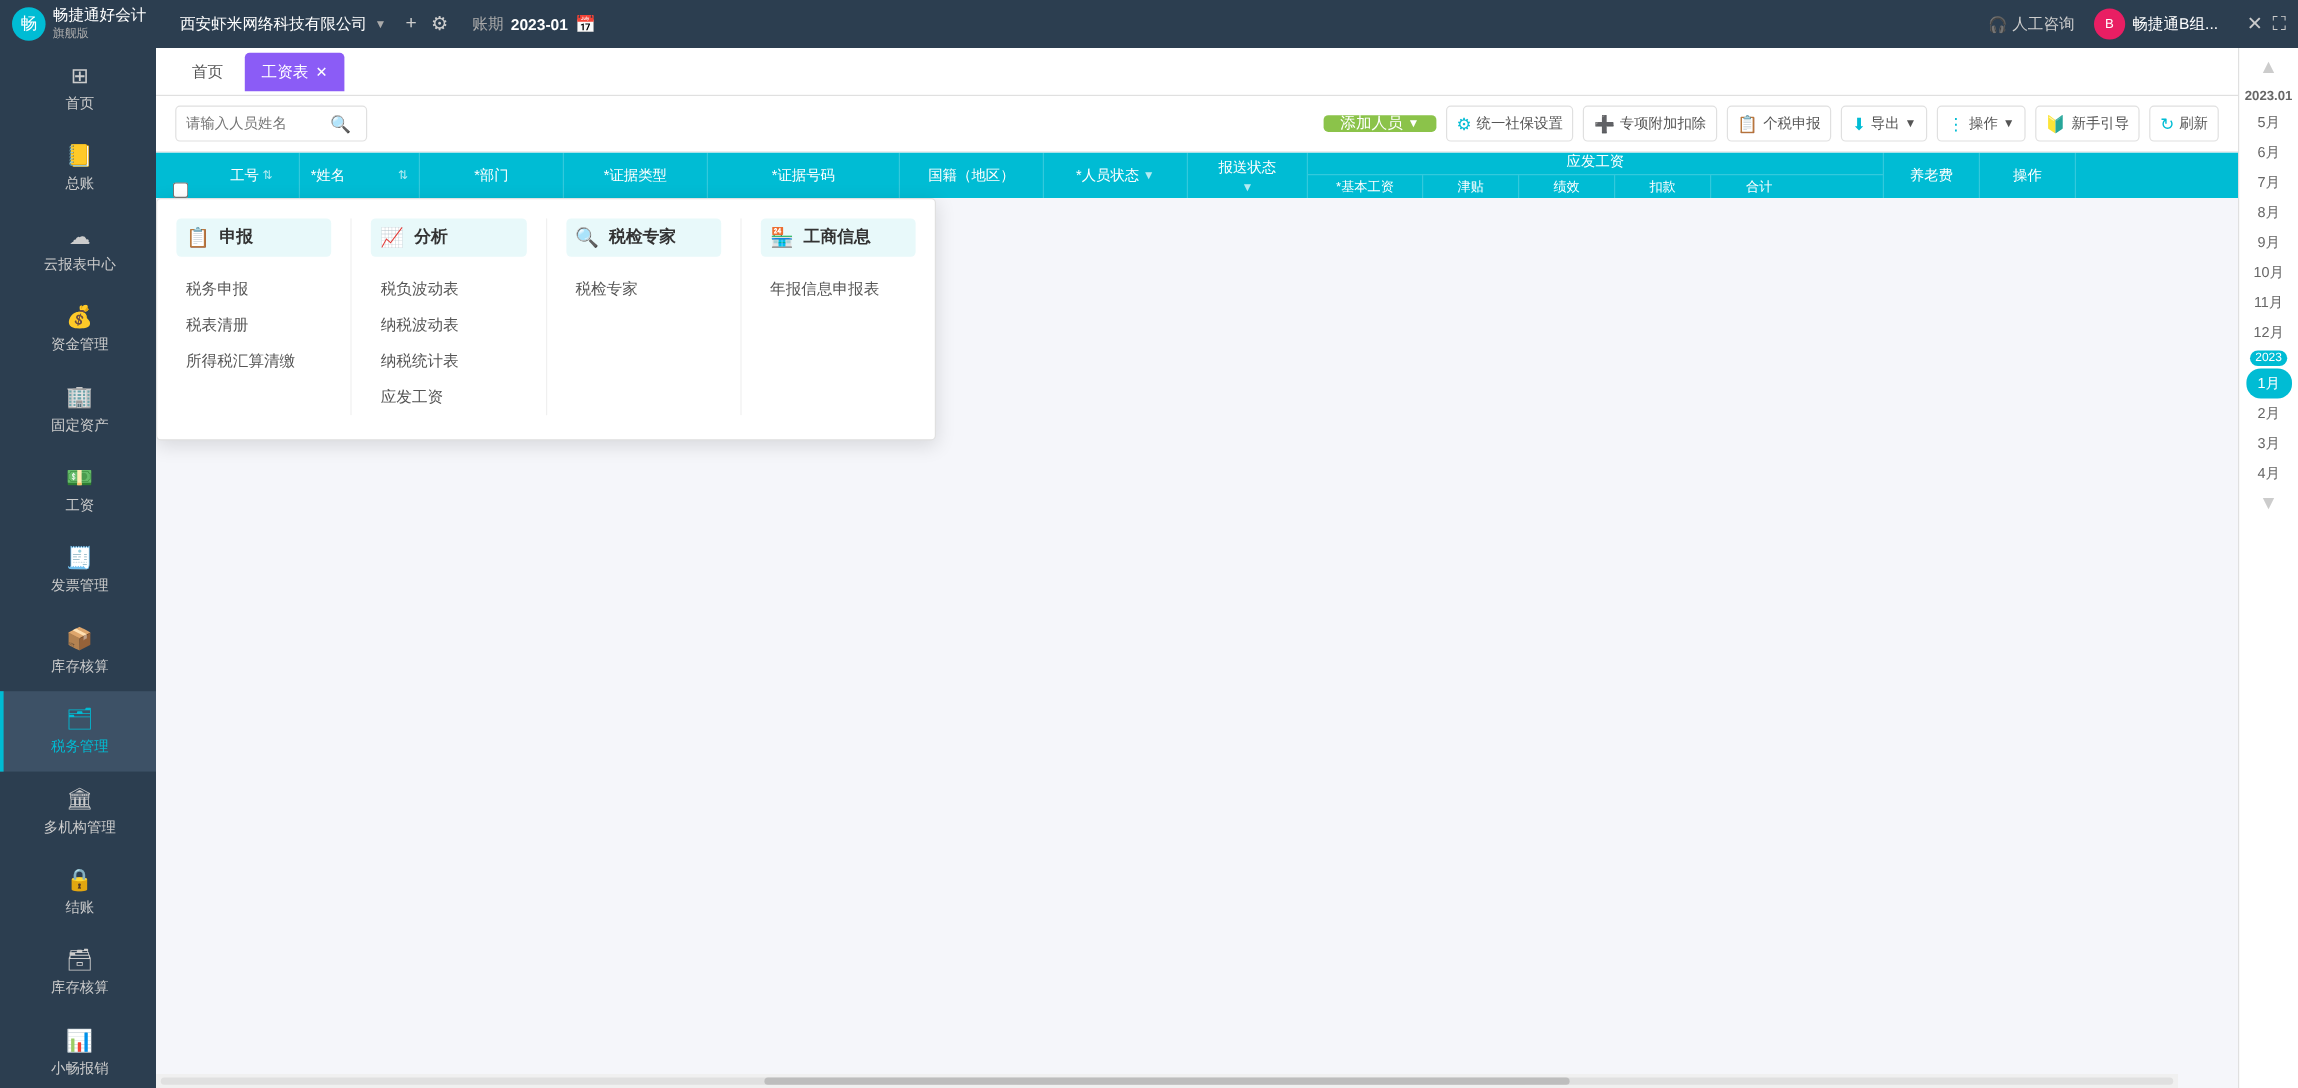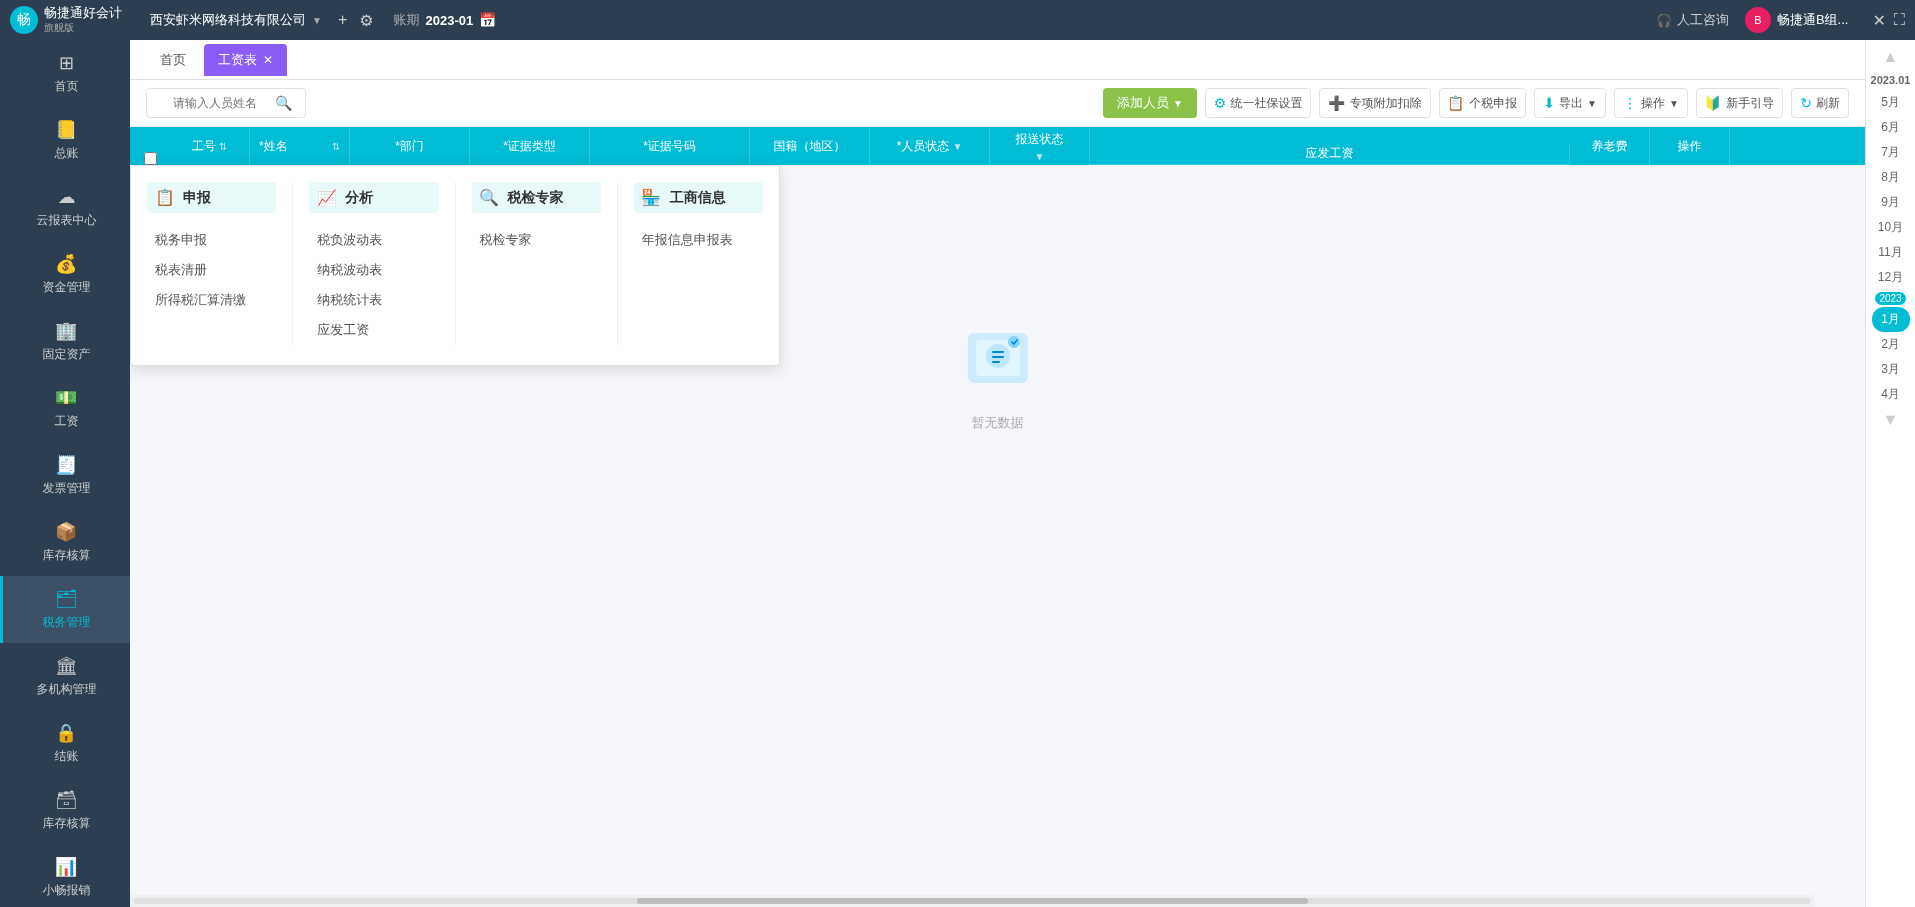--- a/index.html
+++ b/index.html
@@ -74,27 +74,27 @@
     
     .toolbar {
       display: flex; align-items: center; padding: 8px 16px; background: #fff;
       border-bottom: 1px solid #e8e8e8; gap: 8px; flex-wrap: nowrap;
     }
     .search-input-wrap {
       display: flex; align-items: center; border: 1px solid #e0e0e0; border-radius: 4px;
       padding: 0 8px; height: 30px; background: #fff; min-width: 160px;
     }
     .search-input-wrap input {
-      border: none; outline: none; font-size: 12px; color: #999; background: transparent; width: 120px; text-align: center;
+      border: none; outline: none; font-size: 12px; color: #999; background: transparent; width: 120px;
     }
     .search-icon { color: #999; font-size: 14px; cursor: pointer; }
 
     .add-btn {
       background: #8bc34a; color: #fff; border: none; border-radius: 4px;
-      padding: 0 14px; height: 30px; cursor: pointer; font-size: 13px; display: flex; align-items: center; gap: 4px;
+      padding: 0 14px; height: 14px; cursor: pointer; font-size: 13px; display: flex; align-items: center; gap: 4px;
       margin-left: auto;
     }
     .add-btn .arrow { font-size: 10px; }
 
     .toolbar-btn {
       display: flex; align-items: center; gap: 4px; font-size: 12px; color: #555;
       cursor: pointer; padding: 0 8px; height: 30px; border: 1px solid #e0e0e0;
       border-radius: 4px; background: #fff; white-space: nowrap;
     }
     .toolbar-btn .btn-icon { font-size: 14px; color: #00bcd4; }
@@ -376,20 +376,27 @@
           <span>*人员状态</span>
           <span class="filter-icon">▼</span>
         </div>
         <div class="th-cell report-status">
           <span>报送状态</span>
           <span class="filter-icon">▼</span>
         </div>
 
         <div style="display:flex; flex-direction:column; width:480px; flex-shrink:0; border-right: 1px solid rgba(255,255,255,0.2);">
           <div style="text-align:center; font-size:12px; padding:2px 0; border-bottom:1px solid rgba(255,255,255,0.2);">应发工资</div>
+          <div style="display:flex;">
+            <div class="th-sub" style="width:96px;">*基本工资</div>
+            <div class="th-sub" style="width:80px;">津贴</div>
+            <div class="th-sub" style="width:80px;">绩效</div>
+            <div class="th-sub" style="width:80px;">扣款</div>
+            <div class="th-sub" style="width:80px; border-right:none;">合计</div>
+          </div>
         </div>
         <div class="th-cell" style="width:80px; flex-shrink:0;">养老费</div>
         <div class="th-cell op">操作</div>
       </div>
 
       <div class="dropdown-popup">
 
         <div class="dp-section">
           <div class="dp-section-header">
             <span class="dp-section-icon">📋</span>
@@ -421,33 +428,20 @@
 
         <div class="dp-section">
           <div class="dp-section-header">
             <span class="dp-section-icon">🏪</span>
             <span>工商信息</span>
           </div>
           <a class="dp-item">年报信息申报表</a>
         </div>
       </div>
 
-      <div class="empty-state" style="margin-top: 60px;">
-        <svg class="empty-icon" viewBox="0 0 80 80" fill="none" xmlns="http://www.w3.org/2000/svg">
-          <rect x="10" y="15" width="60" height="50" rx="6" fill="#b3e5fc" opacity="0.6"></rect>
-          <rect x="18" y="22" width="44" height="36" rx="4" fill="#e1f5fe"></rect>
-          <circle cx="40" cy="38" r="12" fill="#b3e5fc" opacity="0.8"></circle>
-          <rect x="34" y="33" width="12" height="2" rx="1" fill="#0288d1"></rect>
-          <rect x="34" y="38" width="12" height="2" rx="1" fill="#0288d1"></rect>
-          <rect x="34" y="43" width="8" height="2" rx="1" fill="#0288d1"></rect>
-          <circle cx="56" cy="24" r="6" fill="#81d4fa"></circle>
-          <path d="M54 24 L56 26 L59 22" stroke="#0288d1" stroke-width="1.5" fill="none" stroke-linecap="round"></path>
-        </svg>
-        <span class="empty-text">暂无数据</span>
-      </div>
 
       <div style="position:absolute; bottom:0; left:0; right:50px;">
         <div class="scrollbar-area">
           <div class="scrollbar-track">
             <div class="scrollbar-thumb"></div>
           </div>
         </div>
       </div>
     </div>
   </div>

